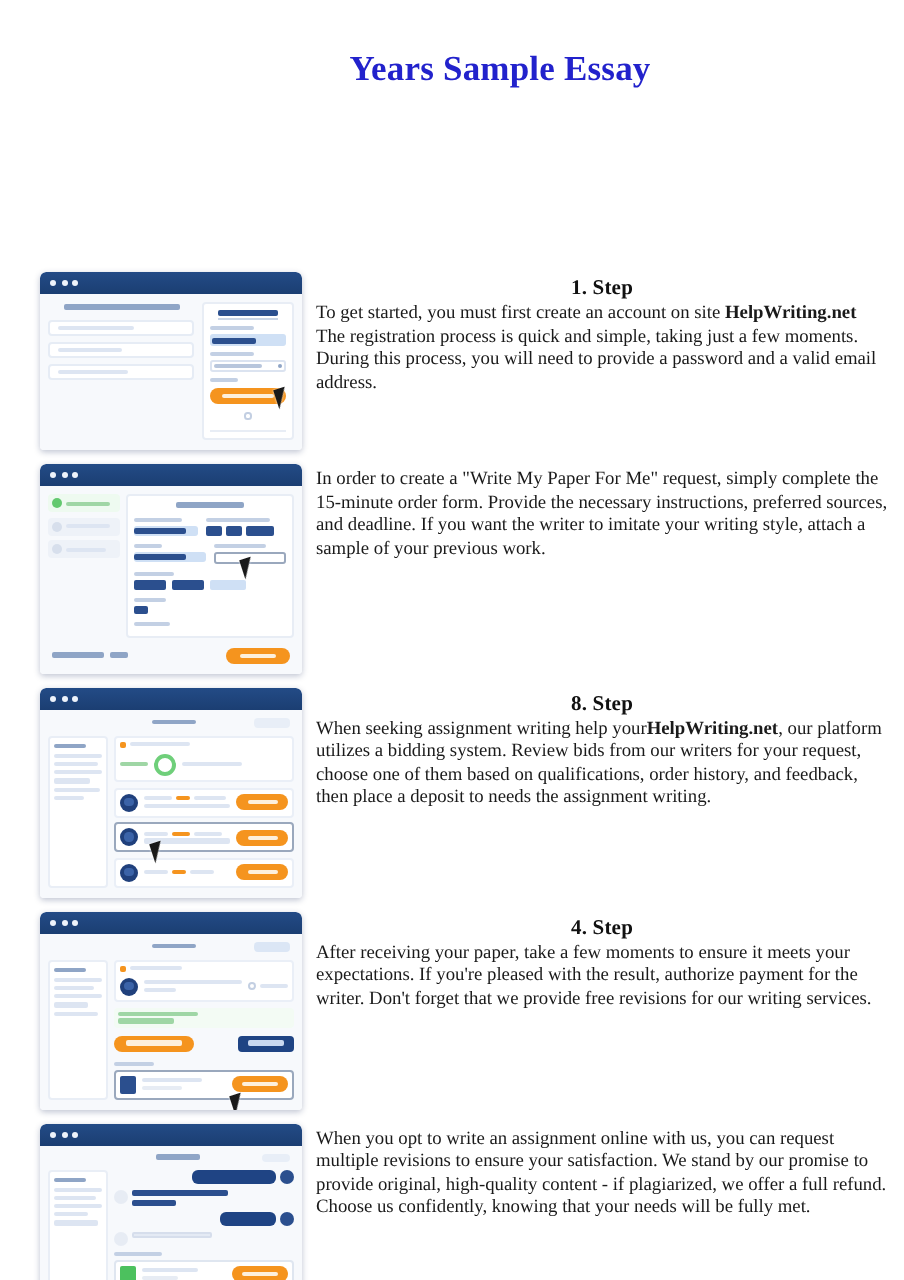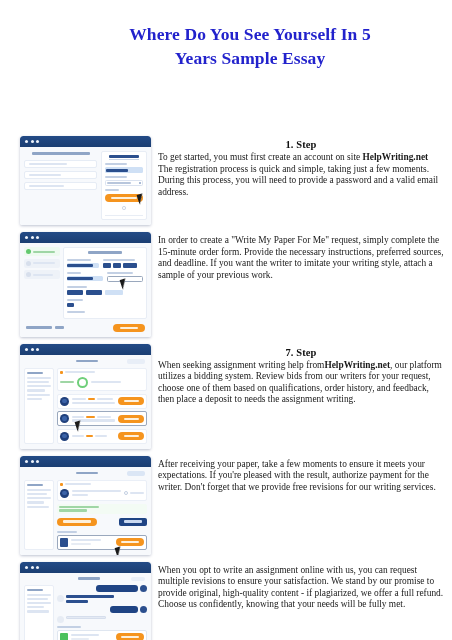--- a/index.html
+++ b/index.html
@@ -217,21 +217,20 @@
   .fileicon.green{ background:#4cc15e; }
 
   .tiny-label { height:2px; width:22px; background:#c3d0e4; border-radius:1px; margin-bottom:2px; }
 </style>
 </head>
 <body>
 
 <div class="page">
 
   <div class="doc-title">
-    <div>Where Do You See Yourself In 5</div>
     <div>Years Sample Essay</div>
   </div>
 
   <div class="content">
 
     <div class="step-row">
       <div class="shot-col">
         <div class="mock">
           <div class="mock-bar">
             <i></i>
@@ -458,22 +457,22 @@
                   <span class="btn-o" style="width:26px;flex:0 0 26px;display:flex;align-items:center;justify-content:center;">
                     <span style="height:2px;width:15px;background:#fdf0dc;border-radius:1px;"></span>
                   </span>
                 </div>
               </div>
             </div>
           </div>
         </div>
       </div>
       <div class="text-col">
-        <div class="step-heading">7. Step</div>
-        <div class="step-body"><span>When seeking assignment writing help from</span><b>HelpWriting.net</b><span>, our platform utilizes a bidding system. Review bids from our writers for your request, choose one of them based on qualifications, order history, and feedback, then place a deposit to needs the assignment writing.</span></div>
+        <div class="step-heading">8. Step</div>
+        <div class="step-body"><span>When seeking assignment writing help your</span><b>HelpWriting.net</b><span>, our platform utilizes a bidding system. Review bids from our writers for your request, choose one of them based on qualifications, order history, and feedback, then place a deposit to needs the assignment writing.</span></div>
       </div>
     </div>
 
     <div class="step-row">
       <div class="shot-col">
         <div class="mock">
           <div class="mock-bar">
             <i></i>
             <i></i>
             <i></i>
@@ -534,20 +533,21 @@
                     <span style="height:2.2px;width:18px;background:#fdf0dc;border-radius:1px;"></span>
                   </span>
                   <span class="cursor" style="left:58px;top:11px;"></span>
                 </div>
               </div>
             </div>
           </div>
         </div>
       </div>
       <div class="text-col">
+        <div class="step-heading">4. Step</div>
         <div class="step-body"><span>After receiving your paper, take a few moments to ensure it meets your expectations. If you're pleased with the result, authorize payment for the writer. Don't forget that we provide free revisions for our writing services.</span><b></b><span></span></div>
       </div>
     </div>
 
     <div class="step-row">
       <div class="shot-col">
         <div class="mock">
           <div class="mock-bar">
             <i></i>
             <i></i>

